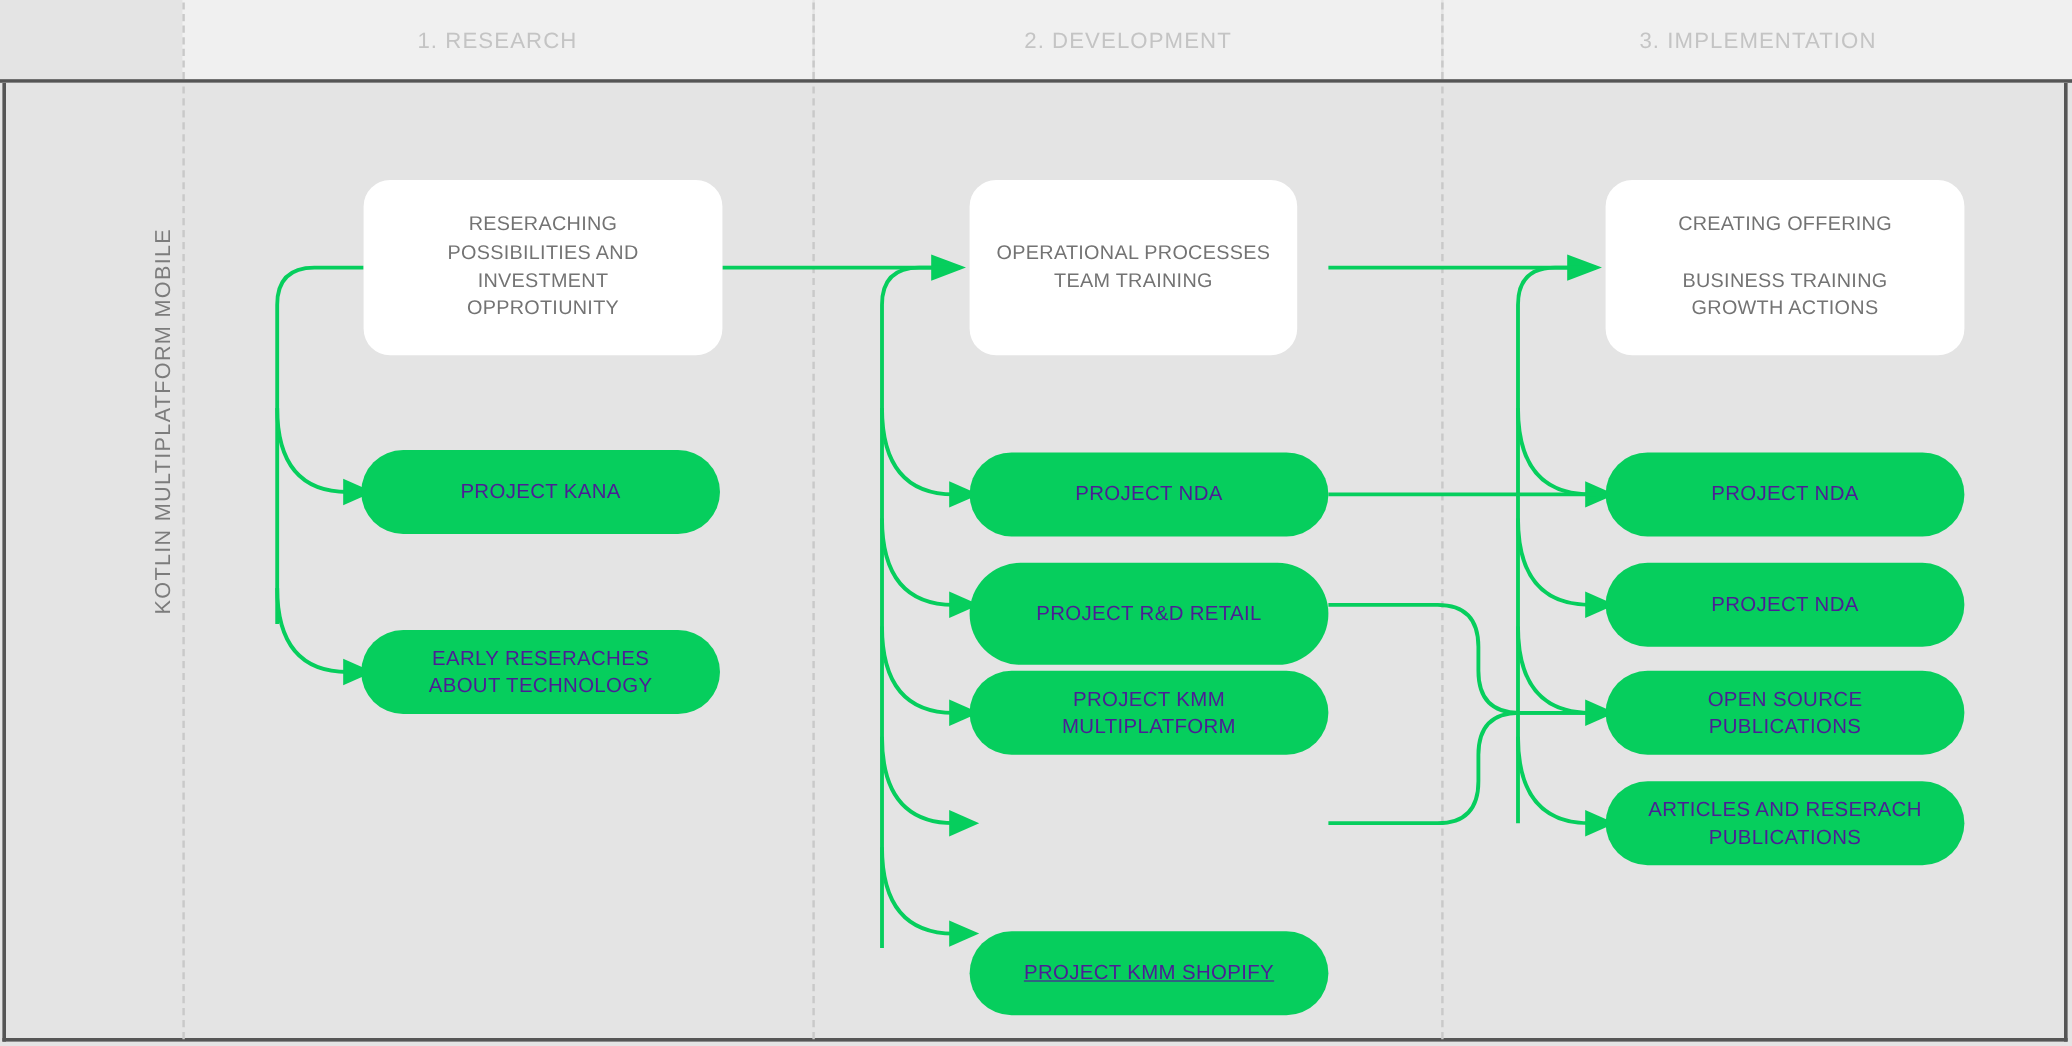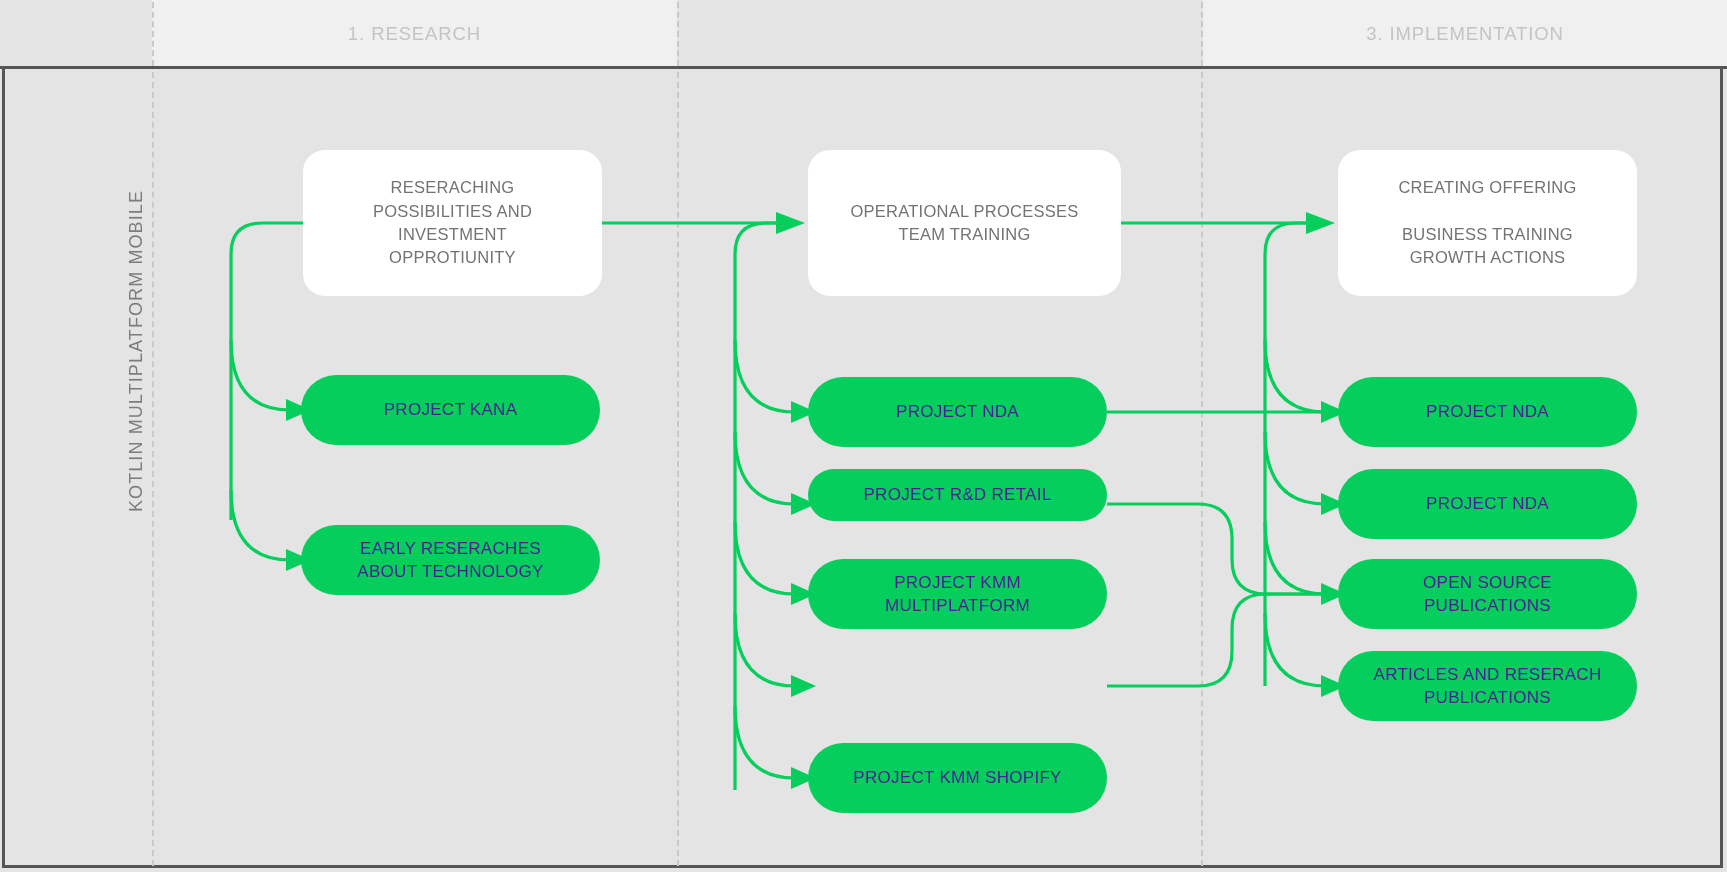--- a/index.html
+++ b/index.html
@@ -98,20 +98,21 @@
   .node span{display:block;width:100%;white-space:pre-line;}
 </style>
 </head>
 <body>
 
 <div id="root">
 
   <div class="header-band">
     <div class="header-corner"></div>
     <div class="header-cell" style="left:152px;width:525px;">1. RESEARCH</div>
+    <div class="header-cell" style="left:679px;width:522px;">2. DEVELOPMENT</div>
     <div class="header-cell" style="left:1203px;width:524px;">3. IMPLEMENTATION</div>
     <div class="vdash hdr" style="left:152px;"></div>
     <div class="vdash hdr" style="left:677px;"></div>
     <div class="vdash hdr" style="left:1201px;"></div>
   </div>
   <div class="header-rule"></div>
 
   <div class="board"></div>
 
   <div class="vdash" style="left:152px;top:72px;height:794px;"></div>
@@ -177,40 +178,40 @@
 
   <div class="node pill" style="left:301px;top:375px;width:299px;height:70px;">
     <span>PROJECT KANA</span>
   </div>
 
   <div class="node pill" style="left:301px;top:525px;width:299px;height:70px;">
     <span>EARLY RESERACHES
 ABOUT TECHNOLOGY</span>
   </div>
 
-  <div class="node card" style="left:808px;top:150px;width:313px;height:146px;">
+  <div class="node card" style="left:808px;top:150px;width:273px;height:146px;">
     <span>OPERATIONAL PROCESSES
 TEAM TRAINING</span>
   </div>
 
   <div class="node pill" style="left:808px;top:377px;width:299px;height:70px;">
     <span>PROJECT NDA</span>
   </div>
 
-  <div class="node pill" style="left:808px;top:469px;width:299px;height:52px;">
+  <div class="node pill" style="left:808px;top:469px;width:299px;height:85px;">
     <span>PROJECT R&amp;D RETAIL</span>
   </div>
 
   <div class="node pill" style="left:808px;top:559px;width:299px;height:70px;">
     <span>PROJECT KMM
 MULTIPLATFORM</span>
   </div>
 
 
-  <div class="node pill" style="left:808px;top:743px;width:299px;height:70px;">
+  <div class="node pill" style="left:808px;top:776px;width:299px;height:70px;text-decoration:underline;">
     <span>PROJECT KMM SHOPIFY</span>
   </div>
 
   <div class="node card" style="left:1338px;top:150px;width:299px;height:146px;">
     <span>CREATING OFFERING
 
 BUSINESS TRAINING
 GROWTH ACTIONS</span>
   </div>
 

